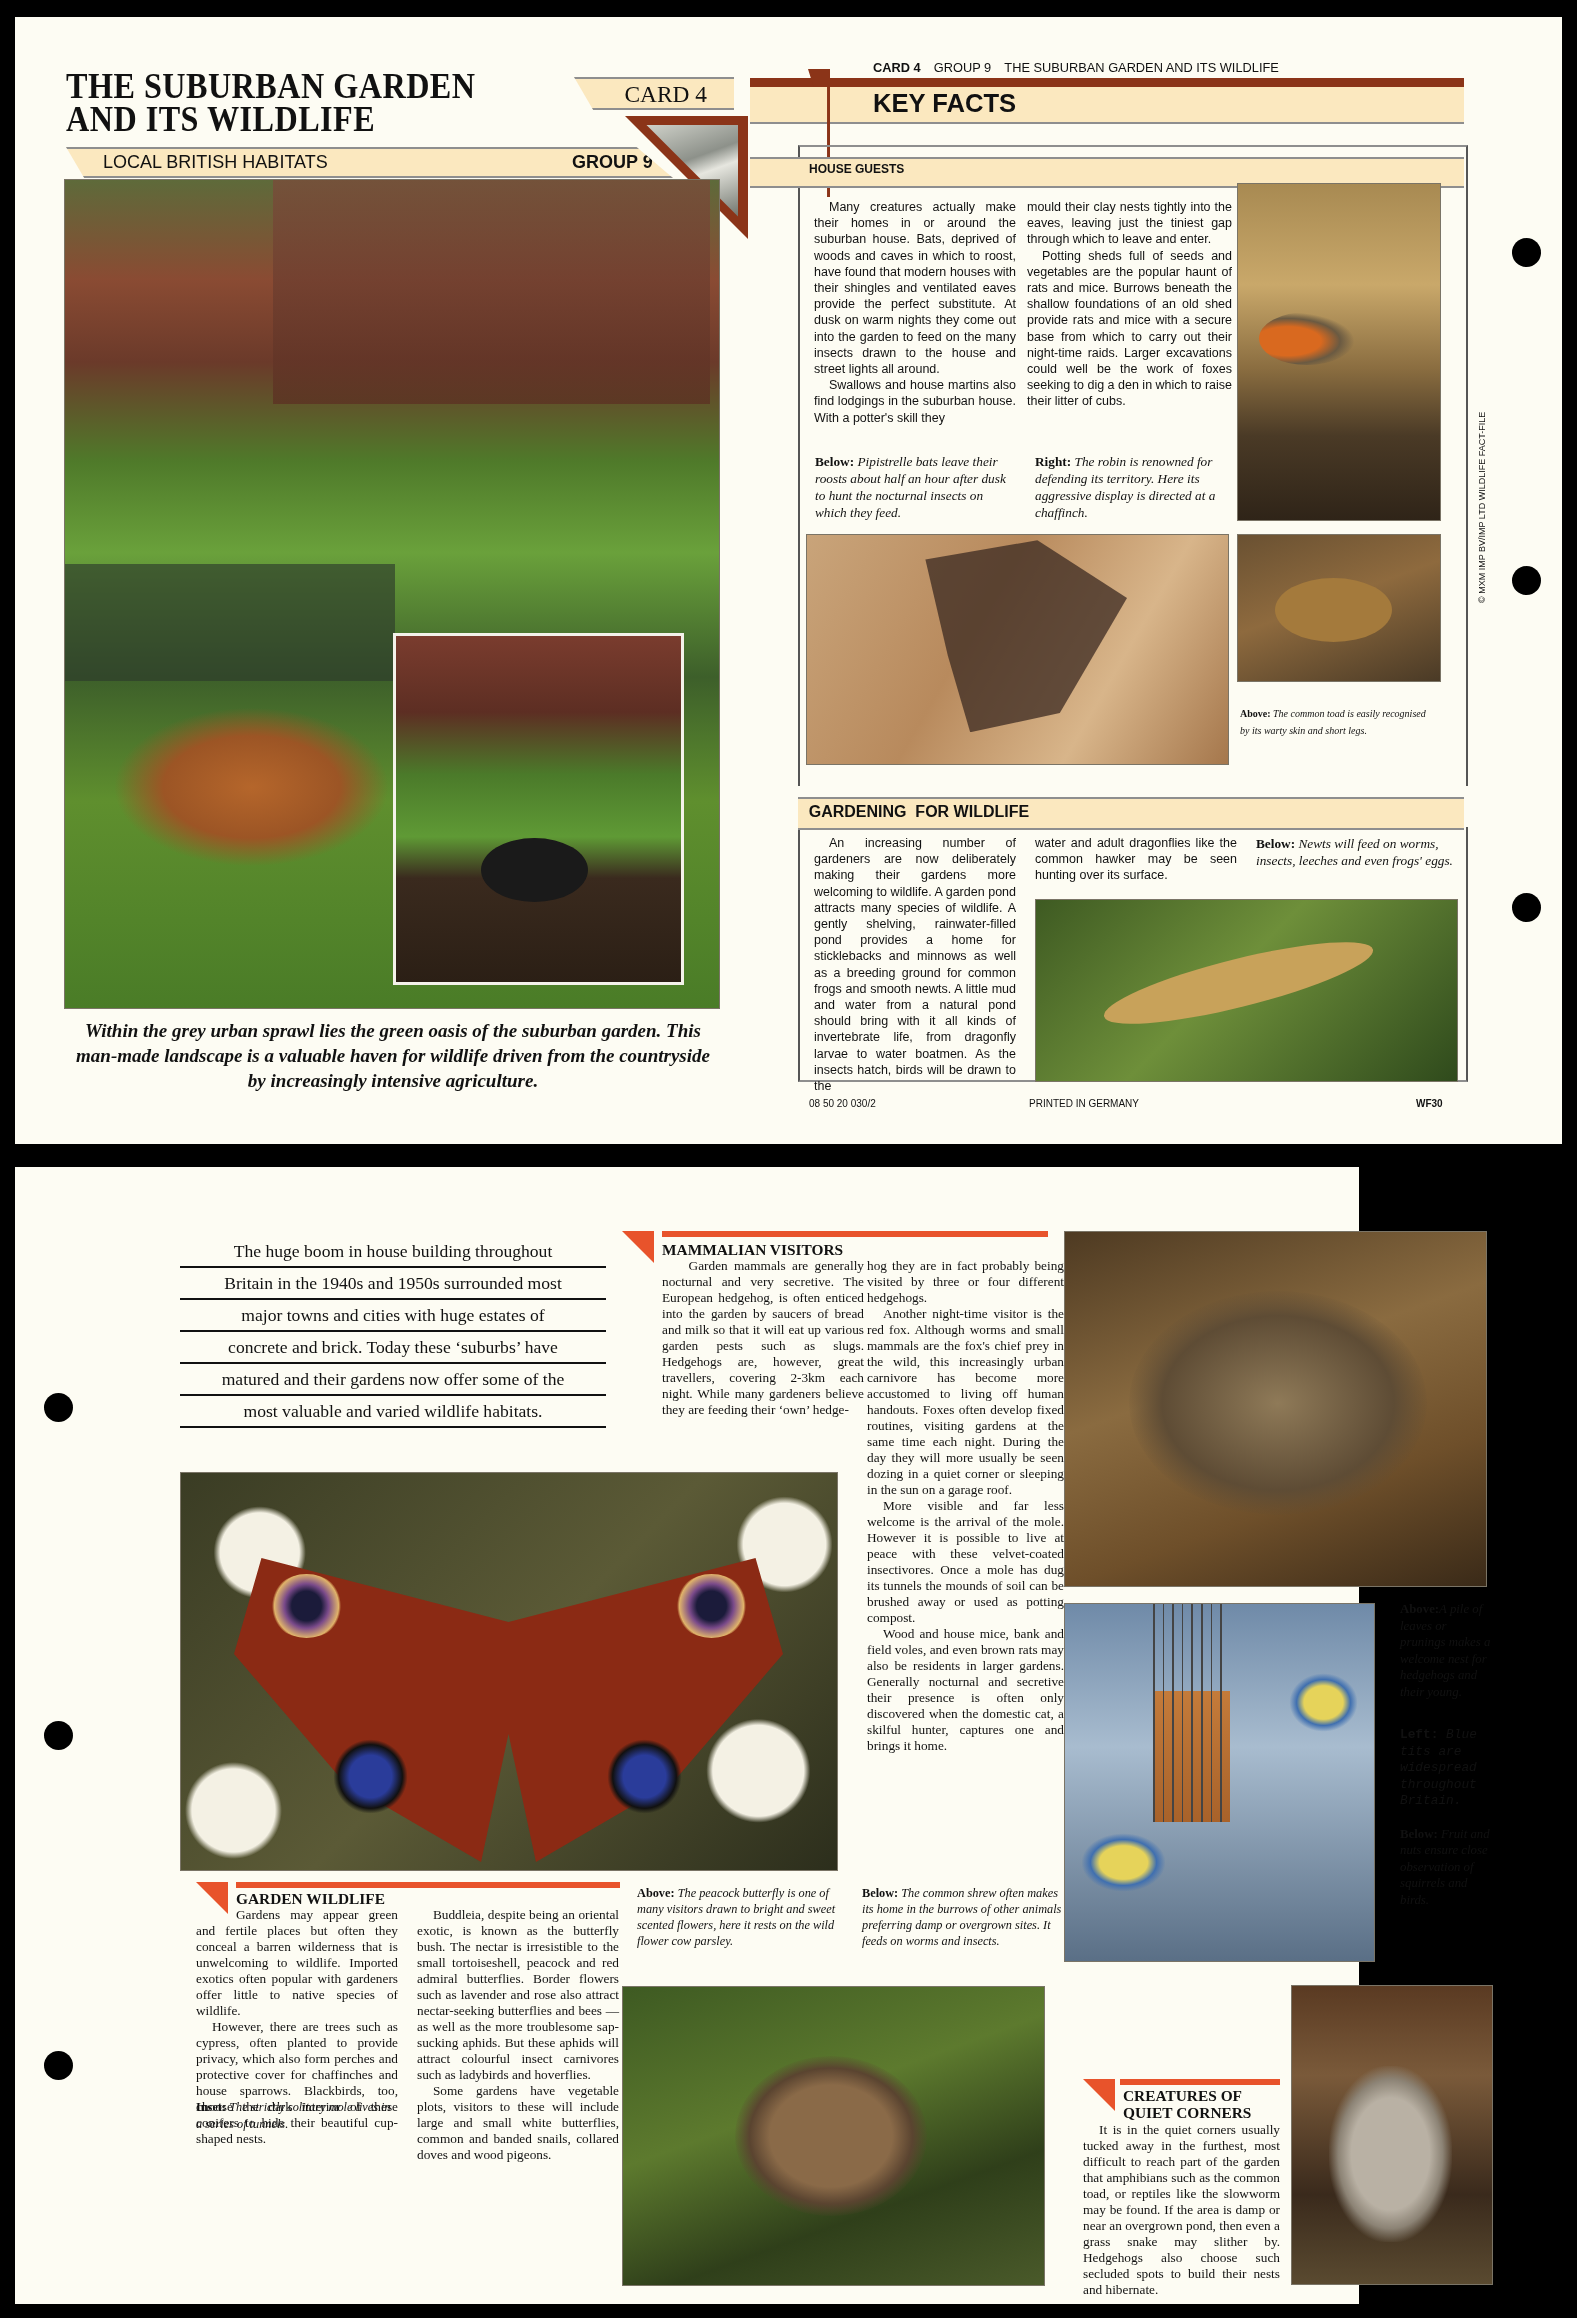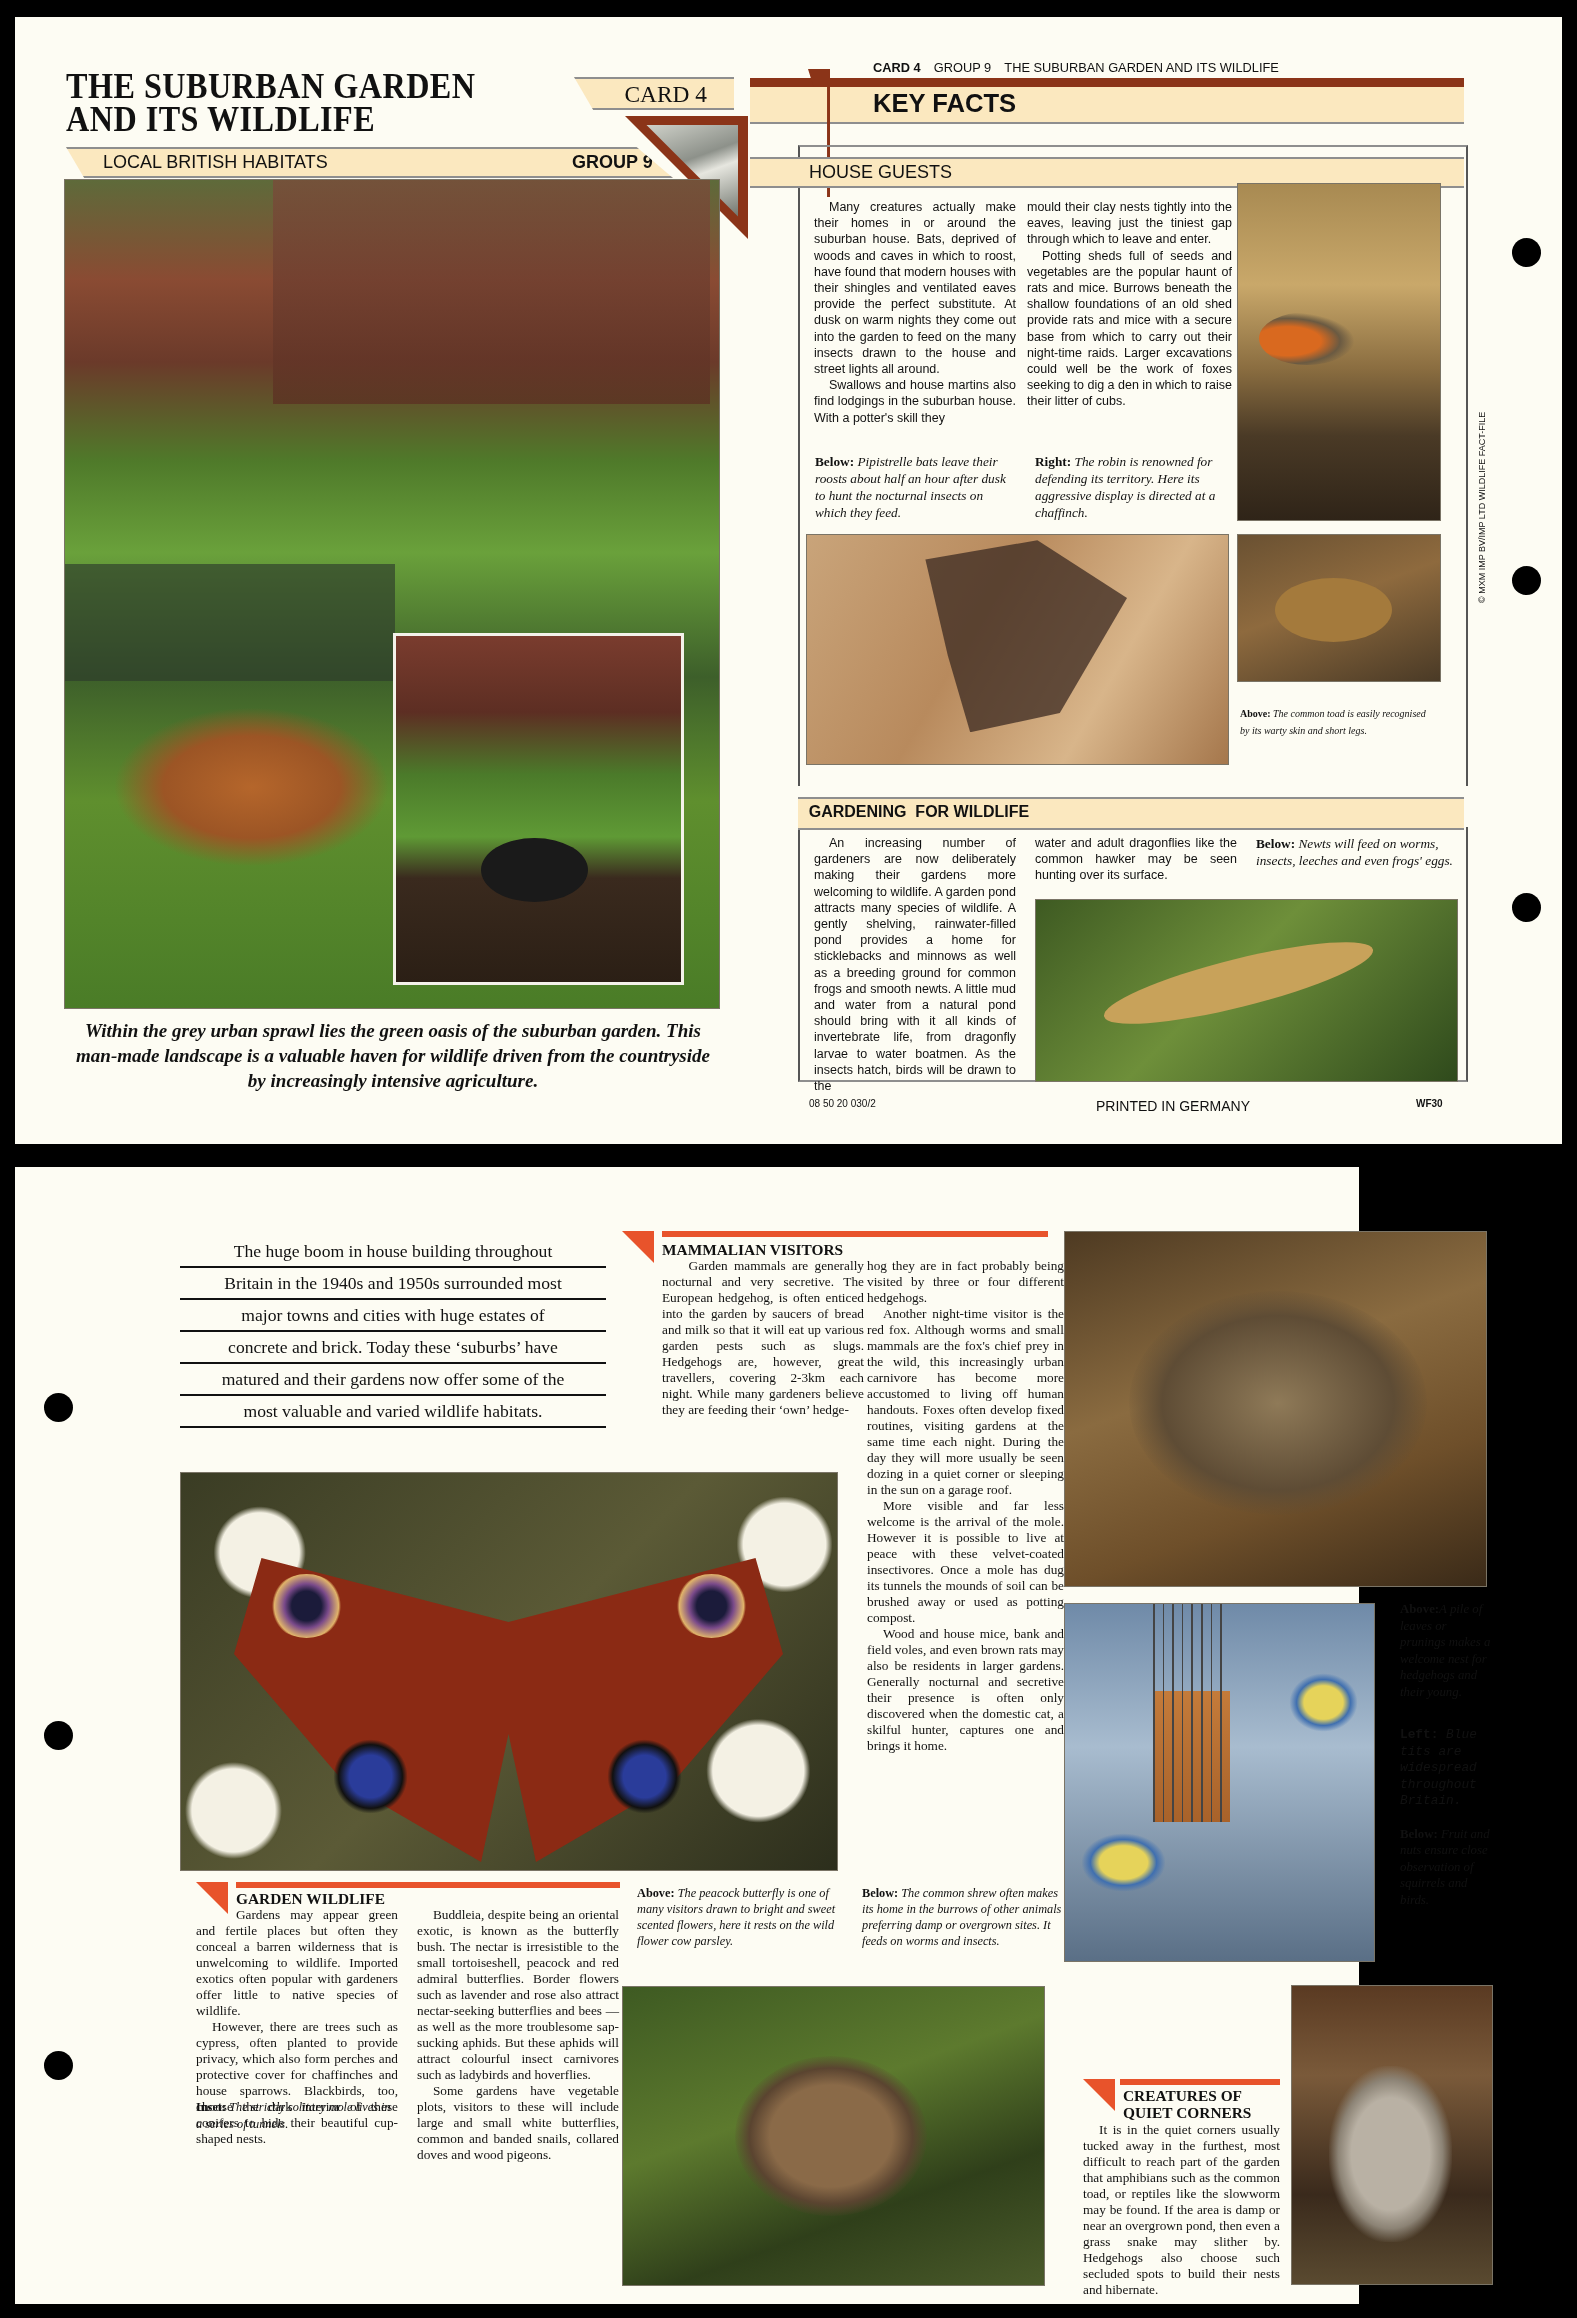--- a/index.html
+++ b/index.html
@@ -61,21 +61,21 @@
     <span style="margin-left:9.6px;">THE SUBURBAN GARDEN AND ITS WILDLIFE</span>
   </div>
 
   <div class="abs rust" style="left:735px;top:61px;width:714px;height:8.5px;"></div>
   <div class="abs" style="left:735px;top:70px;width:714px;height:35px;background:#fbe8bf;border-bottom:2.7px solid #8e8e8e;"></div>
   <div class="abs" style="left:793px;top:52px;width:22.4px;height:128px;background:#8b3418;clip-path:polygon(0 0,100% 0,100% 100%,85% 100%,85% 14%,25% 14%);"></div>
   <div class="abs sans" style="left:858px;top:72px;font-size:25.6px;font-weight:bold;">KEY FACTS</div>
 
   <div class="abs" style="left:783px;top:128px;width:666px;height:639px;border-top:2.7px solid #8e8e8e;border-left:2.1px solid #555;border-right:2.1px solid #555;"></div>
   <div class="band" style="left:735px;top:140px;width:714px;height:27px;">
-    <span class="abs sans" style="left:59px;top:3.2px;font-size:18px;font-weight:normal;">HOUSE GUESTS</span>
+    <span class="abs sans" style="left:59px;top:3.2px;font-size:12px;font-weight:bold;">HOUSE GUESTS</span>
   </div>
 
   <div class="col sans" style="left:799px;top:182px;width:202px;font-size:12.5px;line-height:16.2px;">
     <p>Many creatures actually make their homes in or around the suburban house. Bats, deprived of woods and caves in which to roost, have found that modern houses with their shingles and ventilated eaves provide the perfect substitute. At dusk on warm nights they come out into the garden to feed on the many insects drawn to the house and street lights all around.</p>
     <p>Swallows and house martins also find lodgings in the suburban house. With a potter's skill they</p>
   </div>
   <div class="col sans" style="left:1012px;top:182px;width:205px;font-size:12.5px;line-height:16.2px;">
     <p style="text-indent:0;">mould their clay nests tightly into the eaves, leaving just the tiniest gap through which to leave and enter.</p>
     <p>Potting sheds full of seeds and vegetables are the popular haunt of rats and mice. Burrows beneath the shallow foundations of an old shed provide rats and mice with a secure base from which to carry out their night-time raids. Larger excavations could well be the work of foxes seeking to dig a den in which to raise their litter of cubs.</p>
   </div>
@@ -116,21 +116,21 @@
   </div>
   <div class="abs serif cap" style="left:1241px;top:818px;width:197px;font-size:13.3px;line-height:17px;">
     <b>Below:</b>
     <i>Newts will feed on worms, insects, leeches and even frogs' eggs.</i>
   </div>
   <div class="photo" style="left:1020px;top:882px;width:421px;height:181px;background:linear-gradient(135deg,#3e5a22,#6e8f3a 45%,#2f4a1c);">
     <div class="abs" style="left:64px;top:59px;width:277px;height:48px;border-radius:50%;background:#c8a25a;transform:rotate(-14deg);"></div>
   </div>
 
   <div class="abs sans" style="left:794px;top:1081px;font-size:10px;">08 50 20 030/2</div>
-  <div class="abs sans" style="left:1081px;top:1081px;font-size:14px;">PRINTED IN GERMANY</div>
+  <div class="abs sans" style="left:1014px;top:1081px;font-size:10px;">PRINTED IN GERMANY</div>
   <div class="abs sans" style="left:1401px;top:1081px;font-size:10px;font-weight:bold;">WF30</div>
 
   <div class="abs sans" style="left:1462px;top:586px;font-size:9px;transform:rotate(-90deg);transform-origin:left top;white-space:nowrap;">© MXM IMP BV/IMP LTD WILDLIFE FACT-FILE</div>
 
   <div class="hole" style="left:1497px;top:221px;"></div>
   <div class="hole" style="left:1497px;top:549px;"></div>
   <div class="hole" style="left:1497px;top:876px;"></div>
 </div>
 
 <div class="card" style="left:15px;top:1167px;width:1344px;height:1137px;">

